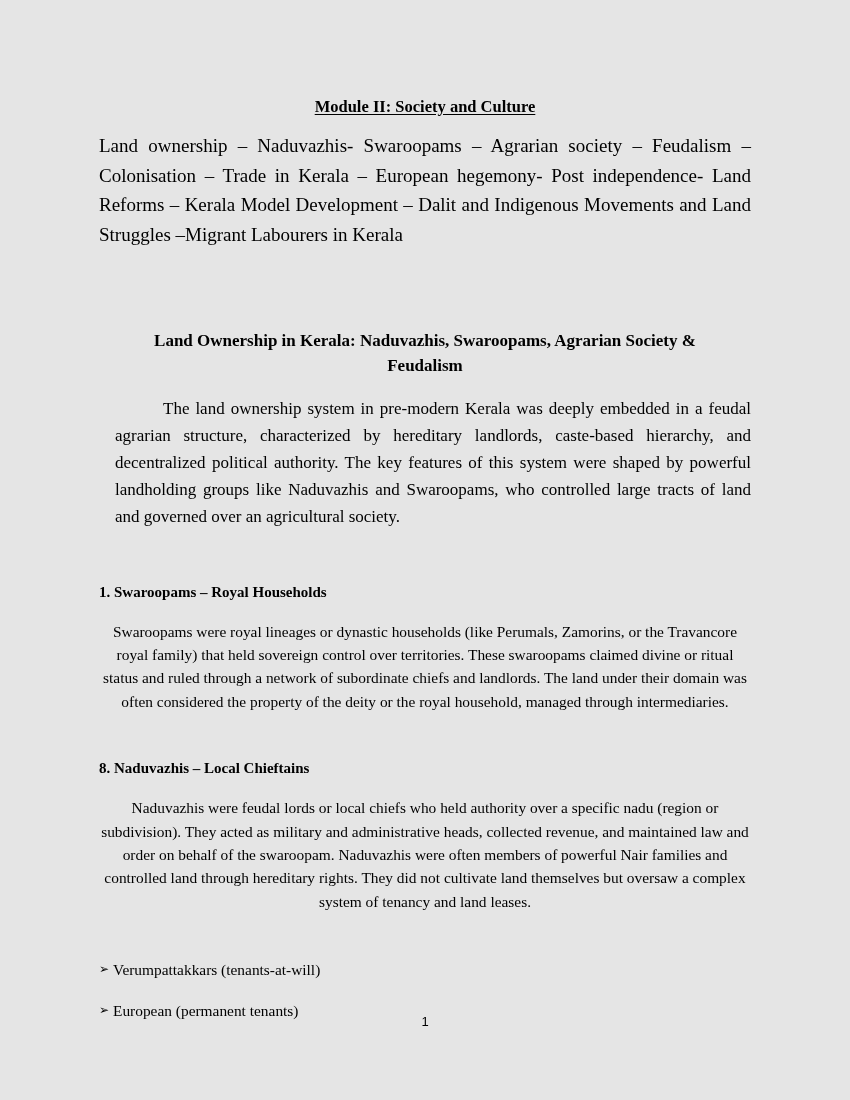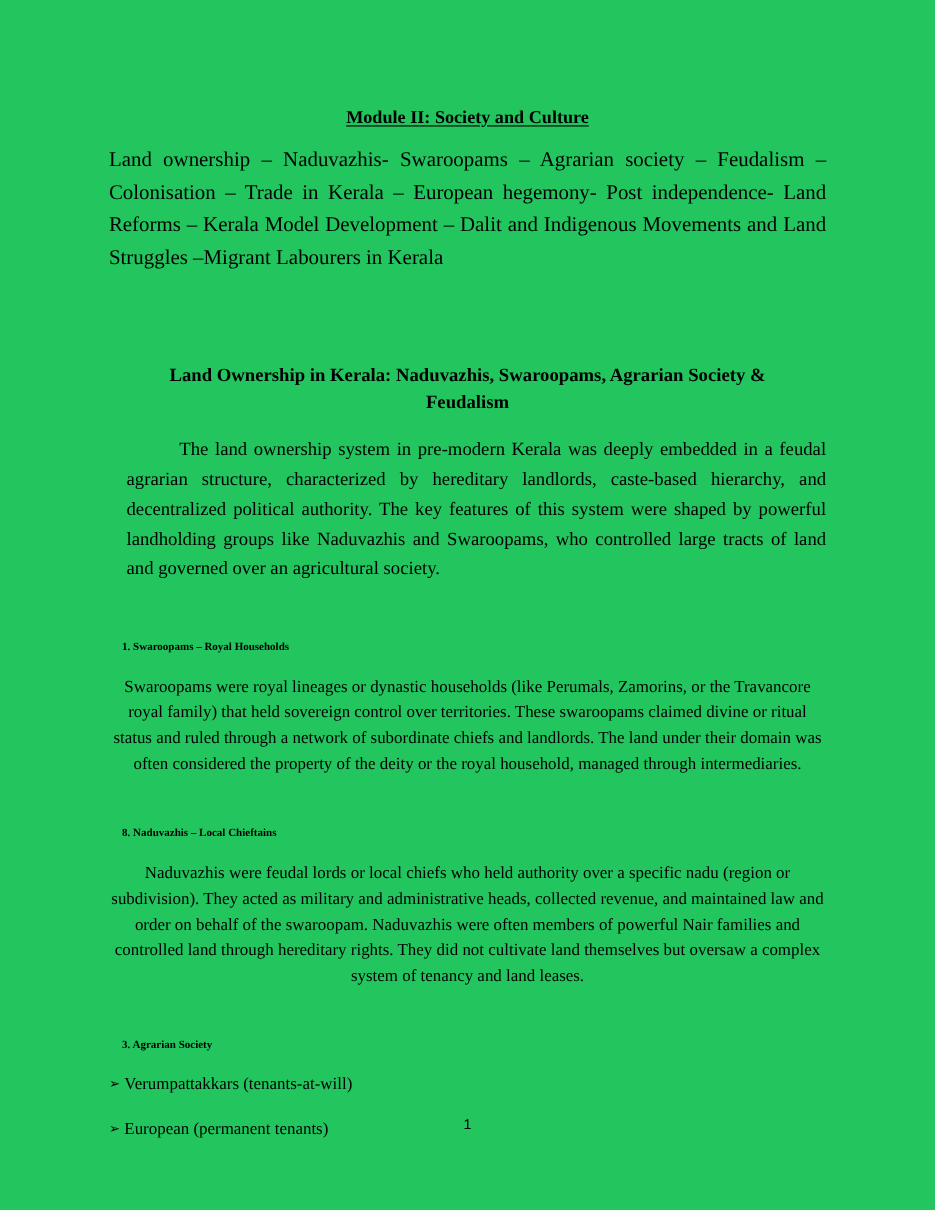--- a/index.html
+++ b/index.html
@@ -14,21 +14,21 @@
     color: #000000;
     position: relative;
     overflow: hidden;
   }
   .page {
     position: absolute;
     left: 0;
     top: 0;
     width: 850px;
     height: 1100px;
-    background: #22c55e;
+    background: #e5e5e5;
   }
   .content {
     position: absolute;
     left: 99px;
     top: 96px;
     width: 652px;
   }
 
   
   .module-title {
@@ -67,24 +67,24 @@
     text-align: justify;
     text-justify: inter-word;
     font-size: 17px;
     line-height: 1.58;
     margin: 18px 0 0 16px;
     text-indent: 48px;
   }
 
   
   .section-heading {
-    font-size: 10px;
+    font-size: 15px;
     font-weight: bold;
     line-height: 1.4;
-    margin: 12px;
+    margin: 0;
   }
   .section-block {
     margin-top: 45px;
   }
   .section-block.first {
     margin-top: 51px;
   }
 
   
   .section-para {
@@ -146,21 +146,20 @@
       <h3 class="section-heading">1. Swaroopams – Royal Households</h3>
       <p class="section-para">Swaroopams were royal lineages or dynastic households (like Perumals, Zamorins, or the Travancore royal family) that held sovereign control over territories. These swaroopams claimed divine or ritual status and ruled through a network of subordinate chiefs and landlords. The land under their domain was often considered the property of the deity or the royal household, managed through intermediaries.</p>
     </div>
 
     <div class="section-block">
       <h3 class="section-heading">8. Naduvazhis – Local Chieftains</h3>
       <p class="section-para">Naduvazhis were feudal lords or local chiefs who held authority over a specific nadu (region or subdivision). They acted as military and administrative heads, collected revenue, and maintained law and order on behalf of the swaroopam. Naduvazhis were often members of powerful Nair families and controlled land through hereditary rights. They did not cultivate land themselves but oversaw a complex system of tenancy and land leases.</p>
     </div>
 
     <div class="section-block">
-      <h3 class="section-heading">3. Agrarian Society</h3>
 
       <ul class="bullet-list">
         <li class="bullet-item">
           <span class="bullet-glyph">➢</span>
           <span>Verumpattakkars (tenants-at-will)</span>
         </li>
         <li class="bullet-item">
           <span class="bullet-glyph">➢</span>
           <span>European (permanent tenants)</span>
         </li>

